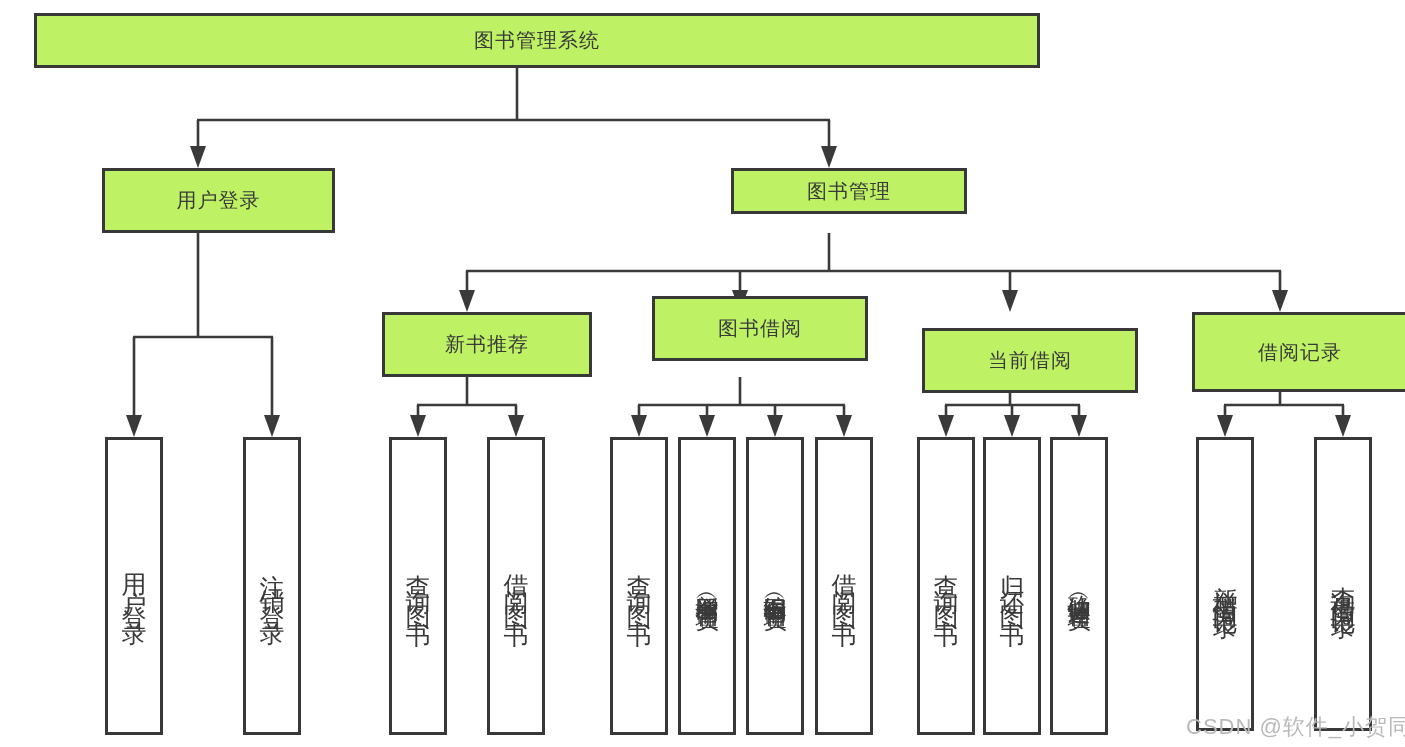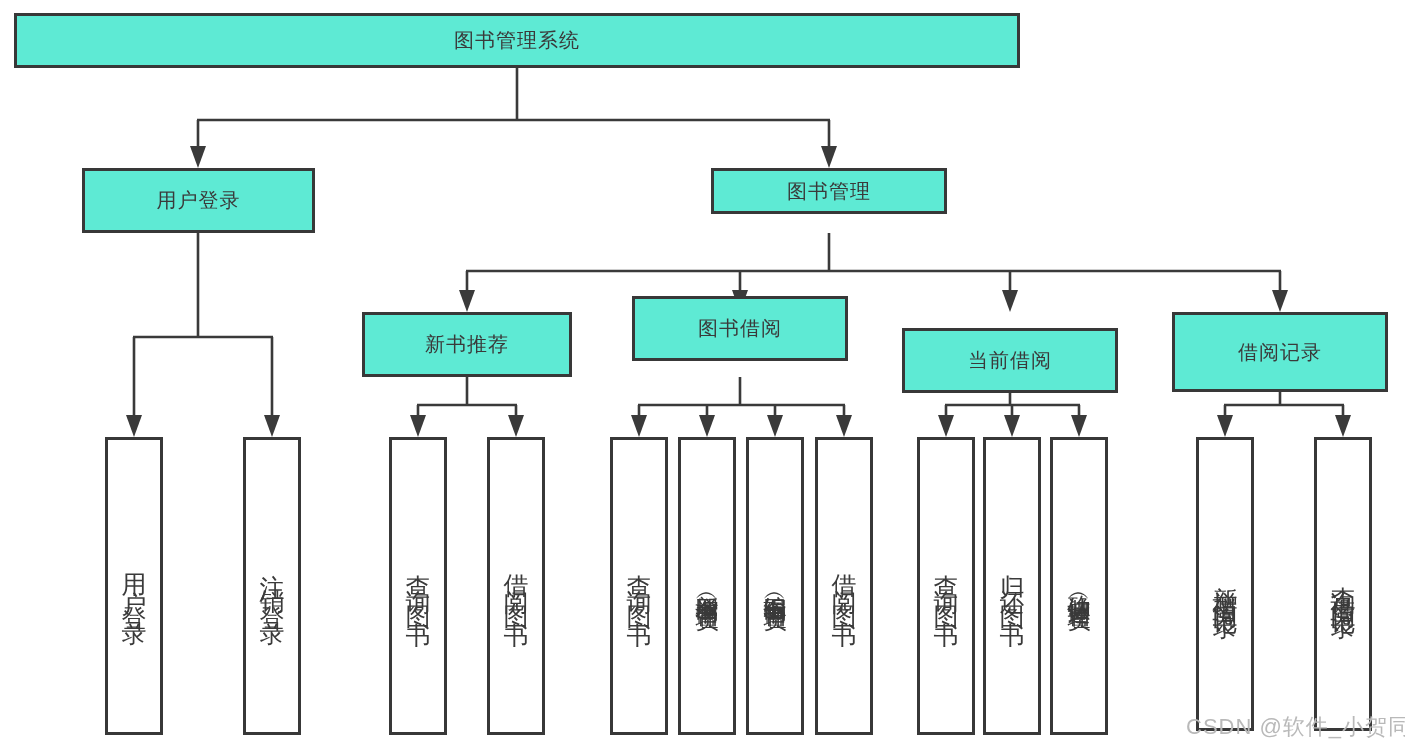--- a/index.html
+++ b/index.html
@@ -2,23 +2,23 @@
 <html><head>
 <meta charset="utf-8">
 <style>
   html,body{margin:0;padding:0;background:#ffffff;}
   .canvas{
     position:relative;width:1405px;height:747px;background:#ffffff;overflow:hidden;
     font-family:"Liberation Sans",sans-serif;color:#3a3a3a;
   }
   .connector-layer{position:absolute;left:0;top:0;z-index:1;}
   .node{
-    position:absolute;box-sizing:border-box;background:#5eead4;border:3px solid #383838;
+    position:absolute;box-sizing:border-box;background:#bef264;border:3px solid #383838;
     display:flex;align-items:center;justify-content:center;
-    font-size:20px;letter-spacing:1px;color:#3a3a3a;z-index:2;
+    font-size:20px;letter-spacing:1px;color:#3a3a3a;z-index:2;margin-left:20px;
   }
   .leaf{
     position:absolute;box-sizing:border-box;background:#ffffff;border:3px solid #383838;
     width:58px;height:298px;display:flex;align-items:center;justify-content:center;
     z-index:2;
   }
   .v-text{
     writing-mode:vertical-rl;text-orientation:mixed;
     font-size:25px;letter-spacing:16px;color:#3a3a3a;line-height:1;
     white-space:nowrap;

